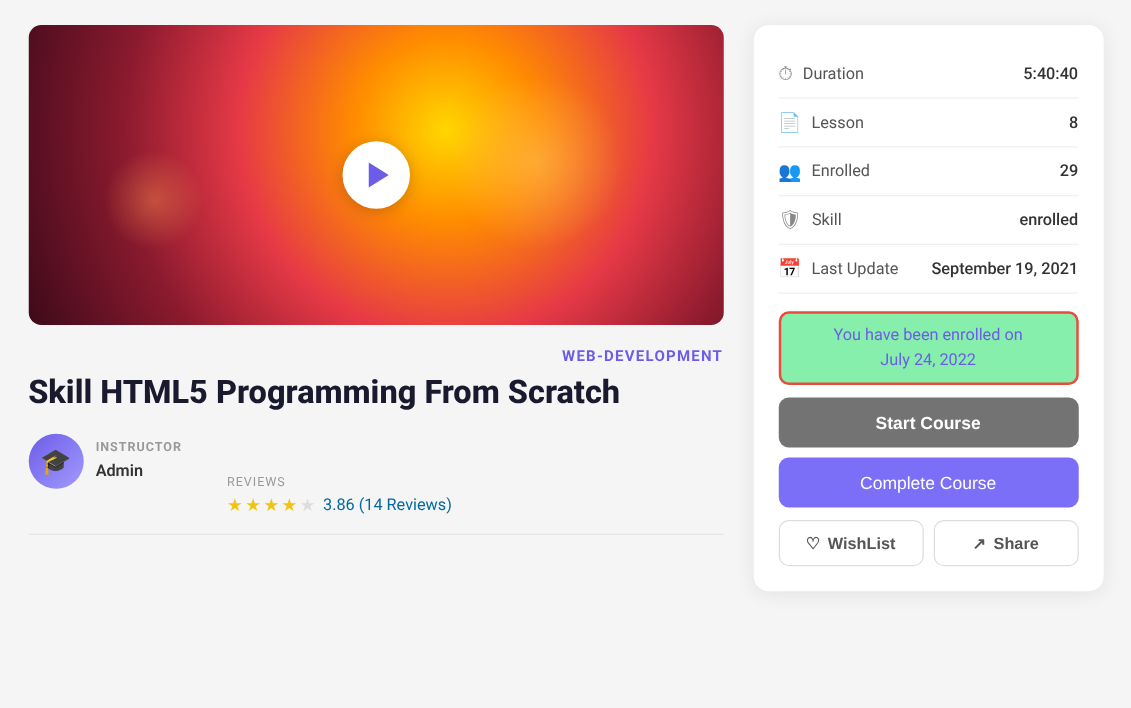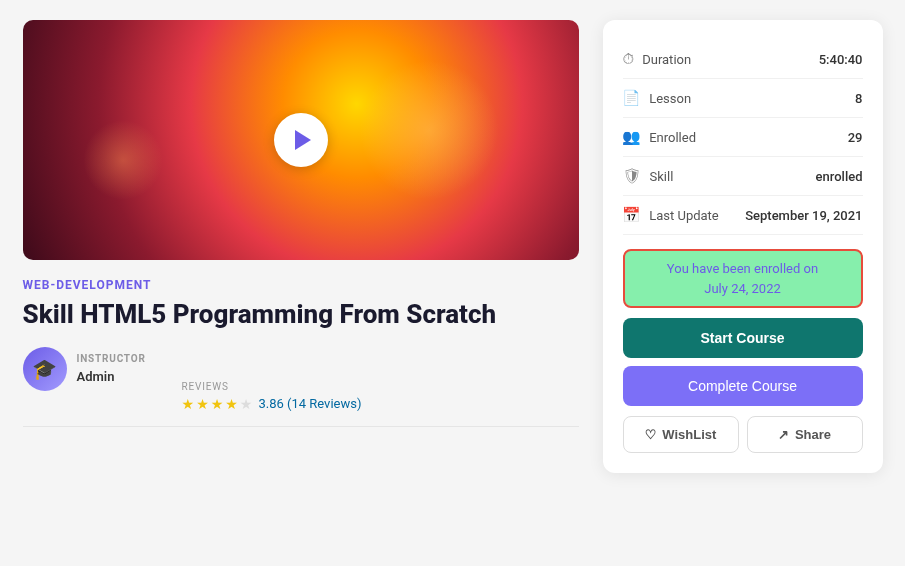--- a/index.html
+++ b/index.html
@@ -76,20 +76,21 @@
       margin-left: 4px;
     }
     .course-category {
       color: #6c5ce7;
       font-size: 12px;
       font-weight: 700;
       letter-spacing: 1px;
       text-transform: uppercase;
       margin-top: 18px;
       margin-bottom: 6px;
+      text-align: right;
     }
     .course-title {
       font-size: 26px;
       font-weight: 800;
       color: #1a1a2e;
       line-height: 1.25;
       margin-bottom: 16px;
     }
     .instructor-row {
       display: flex;
@@ -206,21 +207,21 @@
       font-size: 13px;
       line-height: 1.5;
     }
     .enrolled-box strong {
       display: block;
       font-weight: 400;
     }
     .btn-start {
       width: 100%;
       padding: 12px;
-      background: #0f766e;
+      background: #737373;
       color: white;
       border: none;
       border-radius: 8px;
       font-size: 14px;
       font-weight: 700;
       cursor: pointer;
       margin-bottom: 8px;
       transition: background 0.2s;
     }
     .btn-complete {

